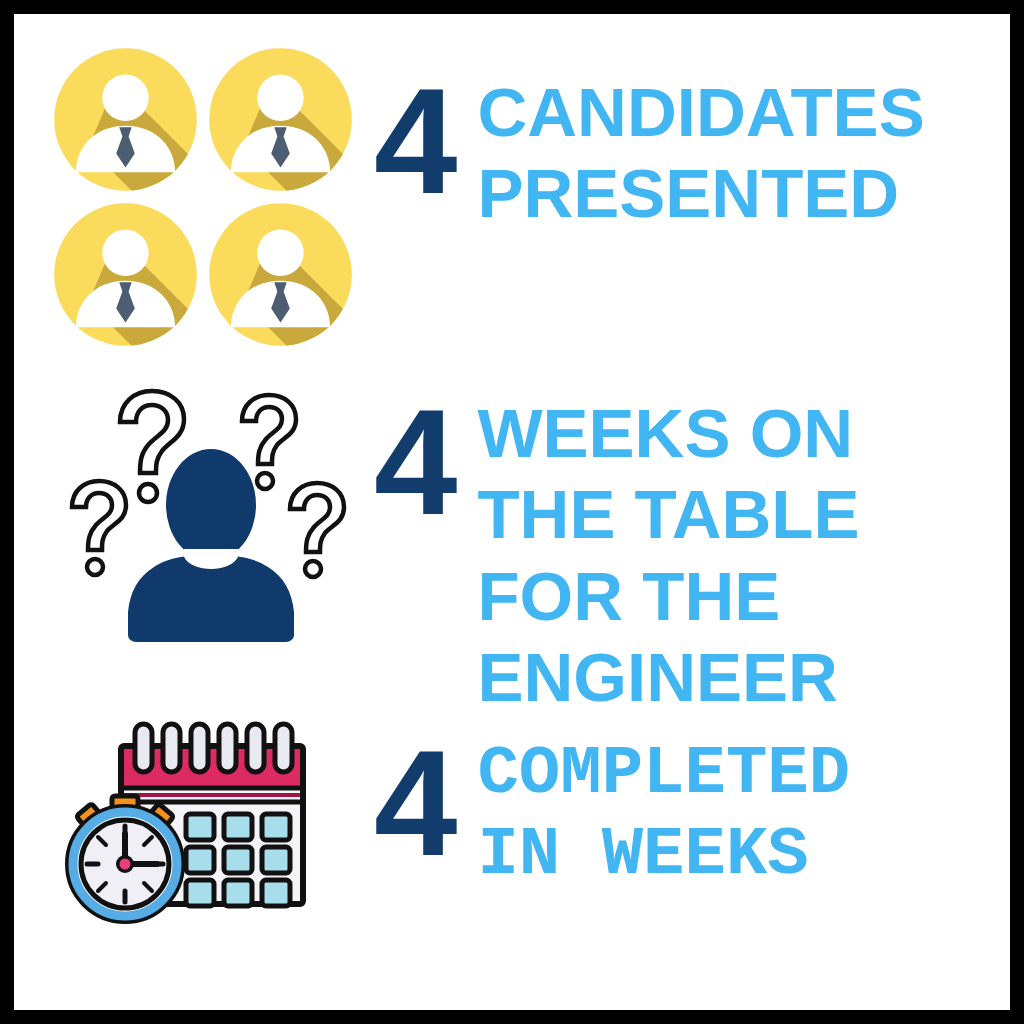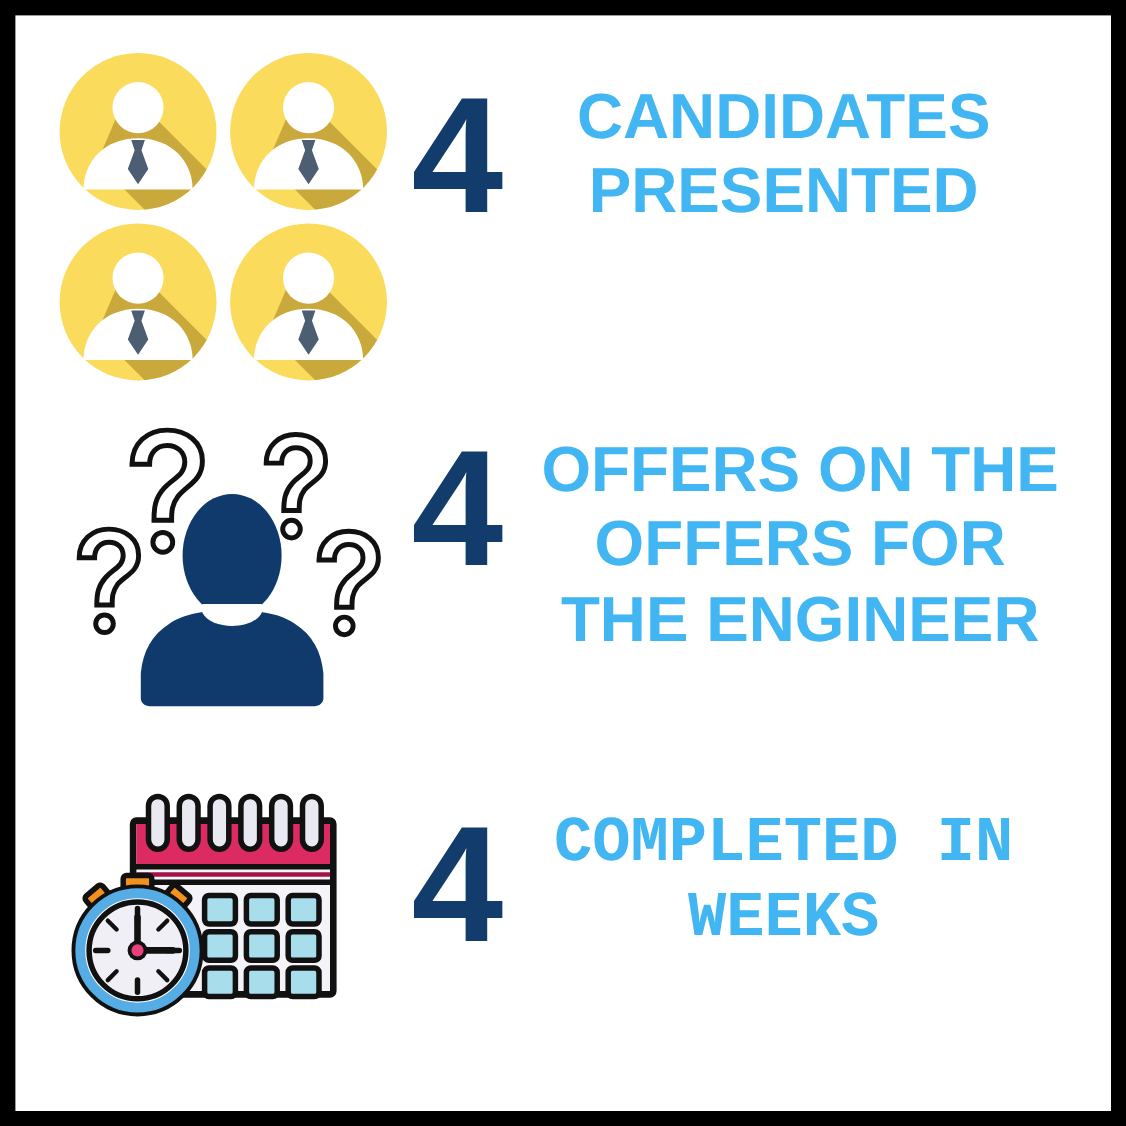--- a/index.html
+++ b/index.html
@@ -64,27 +64,26 @@
     color: #123C6B;
     font-size: 150px;
     font-weight: bold;
     line-height: 0.92;
     letter-spacing: -2px;
     flex: 0 0 auto;
     font-family: "Liberation Sans", sans-serif;
   }
   .stat-label {
     color: #41B6F2;
-    font-size: 58px;
+    font-size: 69px;
     font-weight: bold;
     line-height: 1.18;
     letter-spacing: 0px;
     margin-left: 22px;
     font-family: "Liberation Sans", sans-serif;
-    text-align: center;
   }
 
   #row-candidates .text-cell { padding-top: 96px; }
   #row-candidates .stat-label { max-width: 470px; }
   #row-offers .text-cell { padding-top: 48px; }
   #row-offers .stat-label { max-width: 500px; }
   #row-weeks .text-cell { padding-top: 60px; }
   #row-weeks .stat-label { max-width: 470px; font-family: Liberation Mono, monospace; }
 
   
@@ -226,21 +225,21 @@
             <g fill="none" stroke="#111111" stroke-width="4.5">
               <path d="M224 132 C224 116 236 106 251 106 C266 106 278 115 278 130 C278 145 266 148 259 156 C254 163 254 168 254 175 L240 175 C240 165 241 158 248 150 C255 142 264 140 264 130 C264 123 259 118 251 118 C243 118 238 124 238 132 Z"></path>
               <circle cx="247" cy="192" r="8"></circle>
             </g>
           </svg>
         </div>
       </div>
 
       <div class="text-cell">
         <div class="big-number">4</div>
-        <div class="stat-label">OFFERS ON THE OFFERS FOR THE ENGINEER</div>
+        <div class="stat-label">WEEKS ON THE TABLE FOR THE ENGINEER</div>
       </div>
     </div>
 
     <div class="stat-row" id="row-weeks">
 
       <div class="icon-cell">
         <div class="calendar-icon">
           <svg viewBox="0 0 310 215">
 
             <rect x="62" y="28" width="182" height="158" rx="3" fill="#F4F3F8" stroke="#111111" stroke-width="6"></rect>

